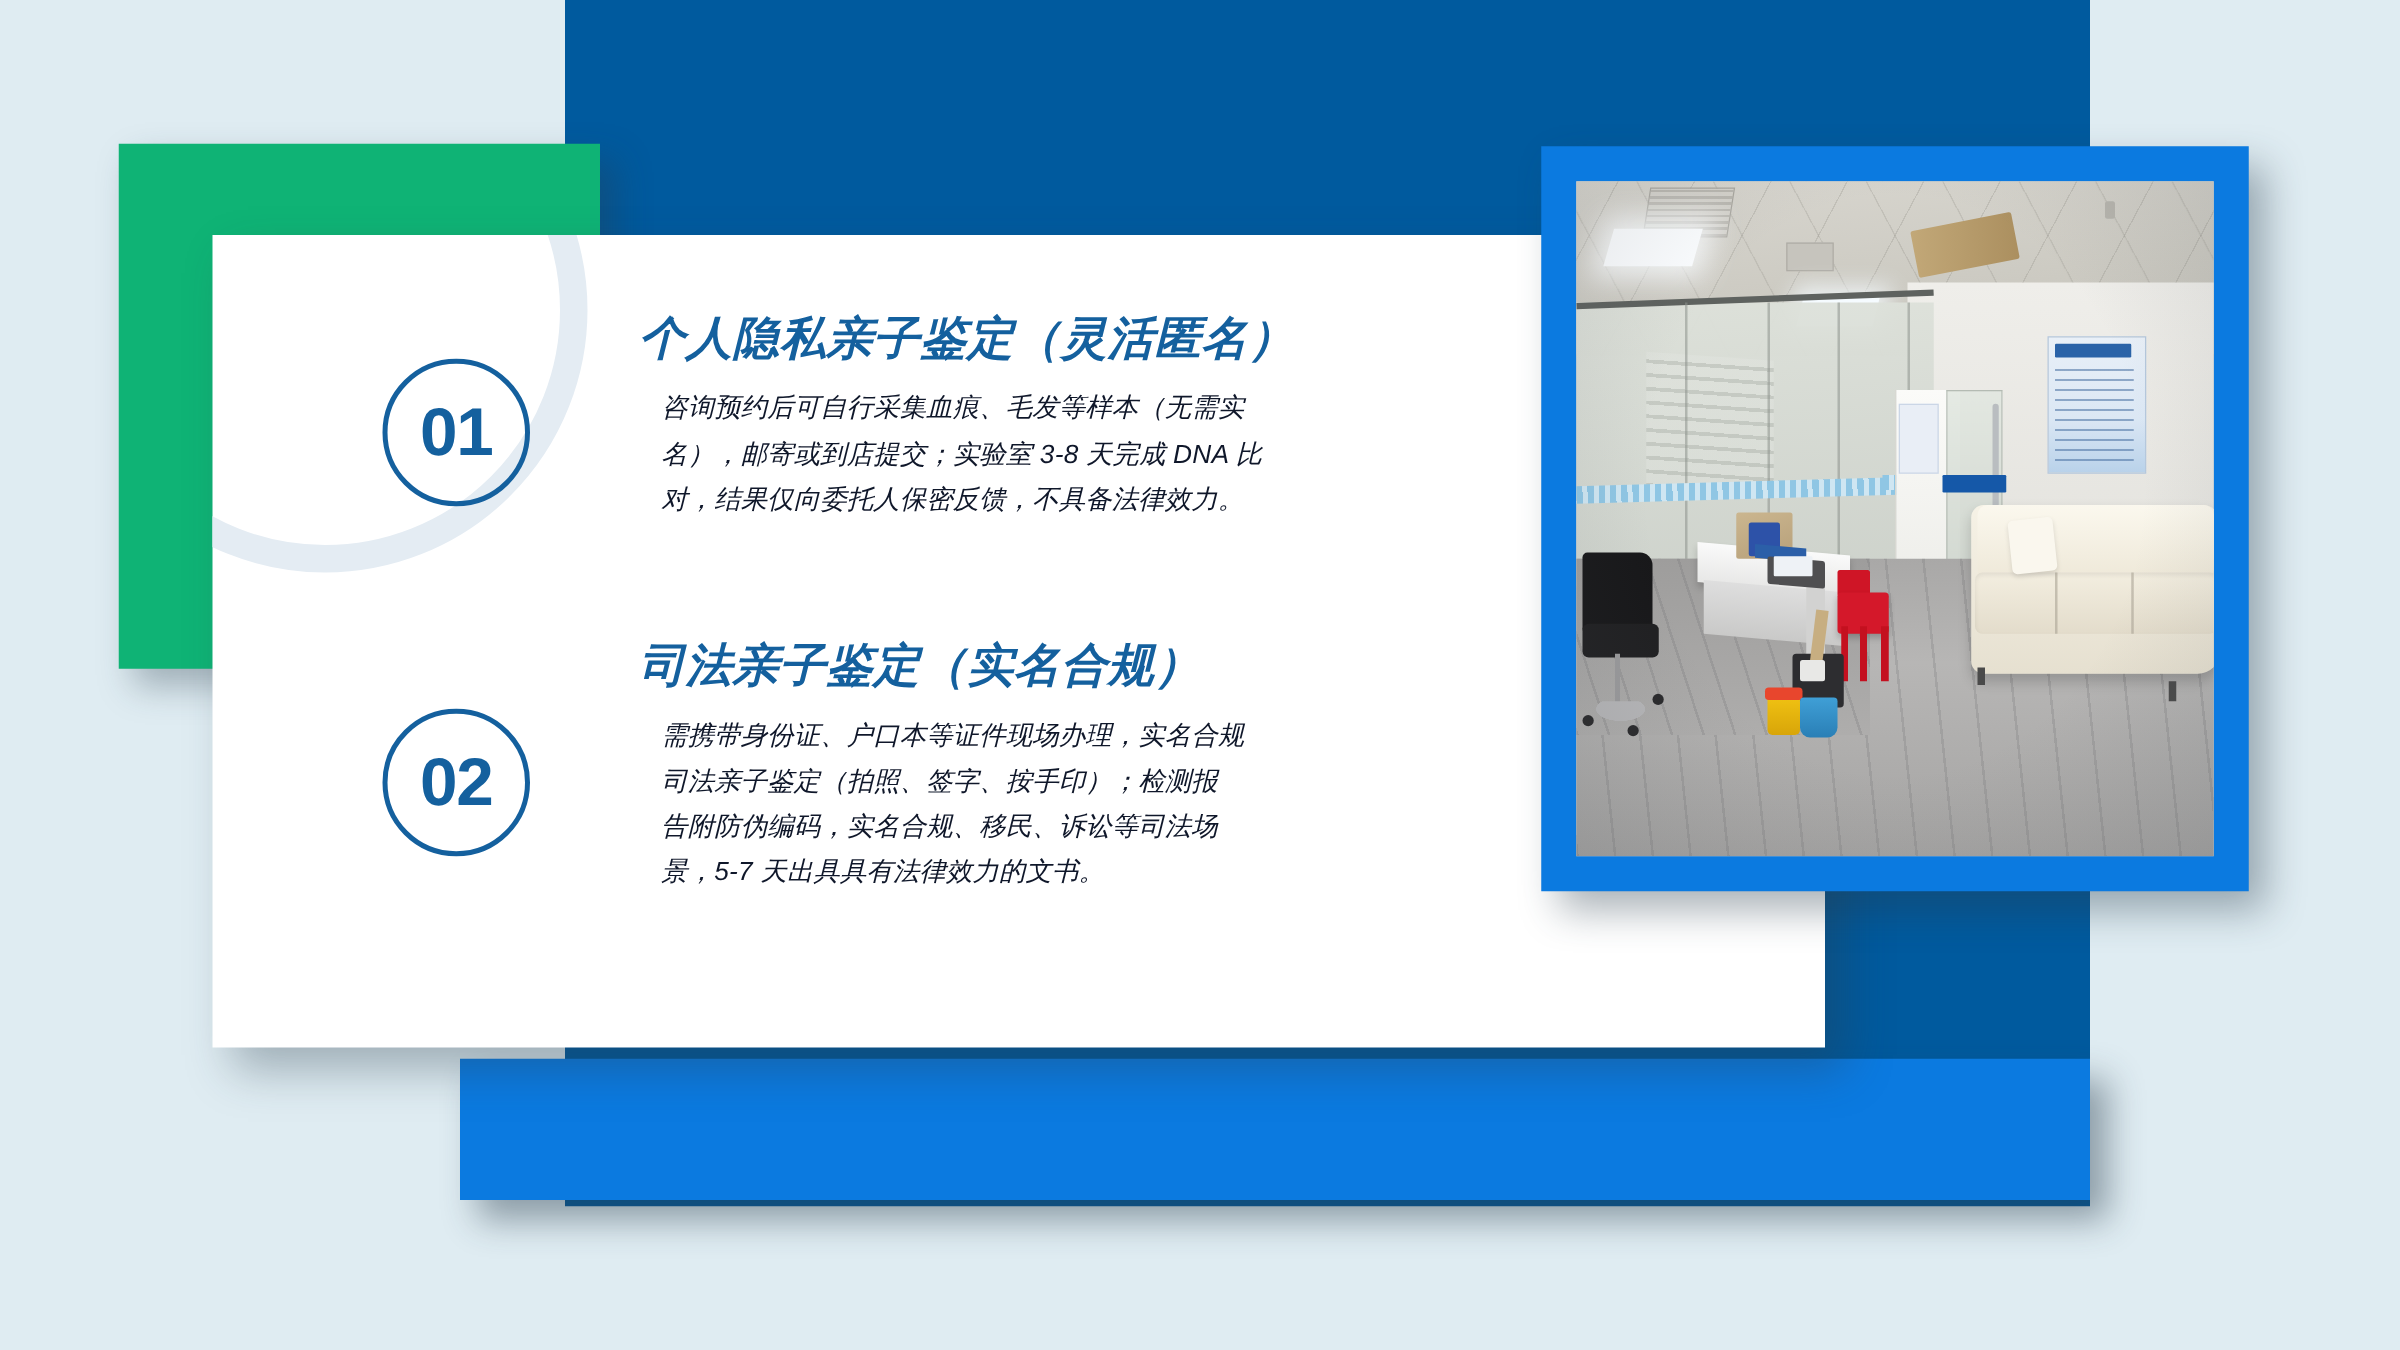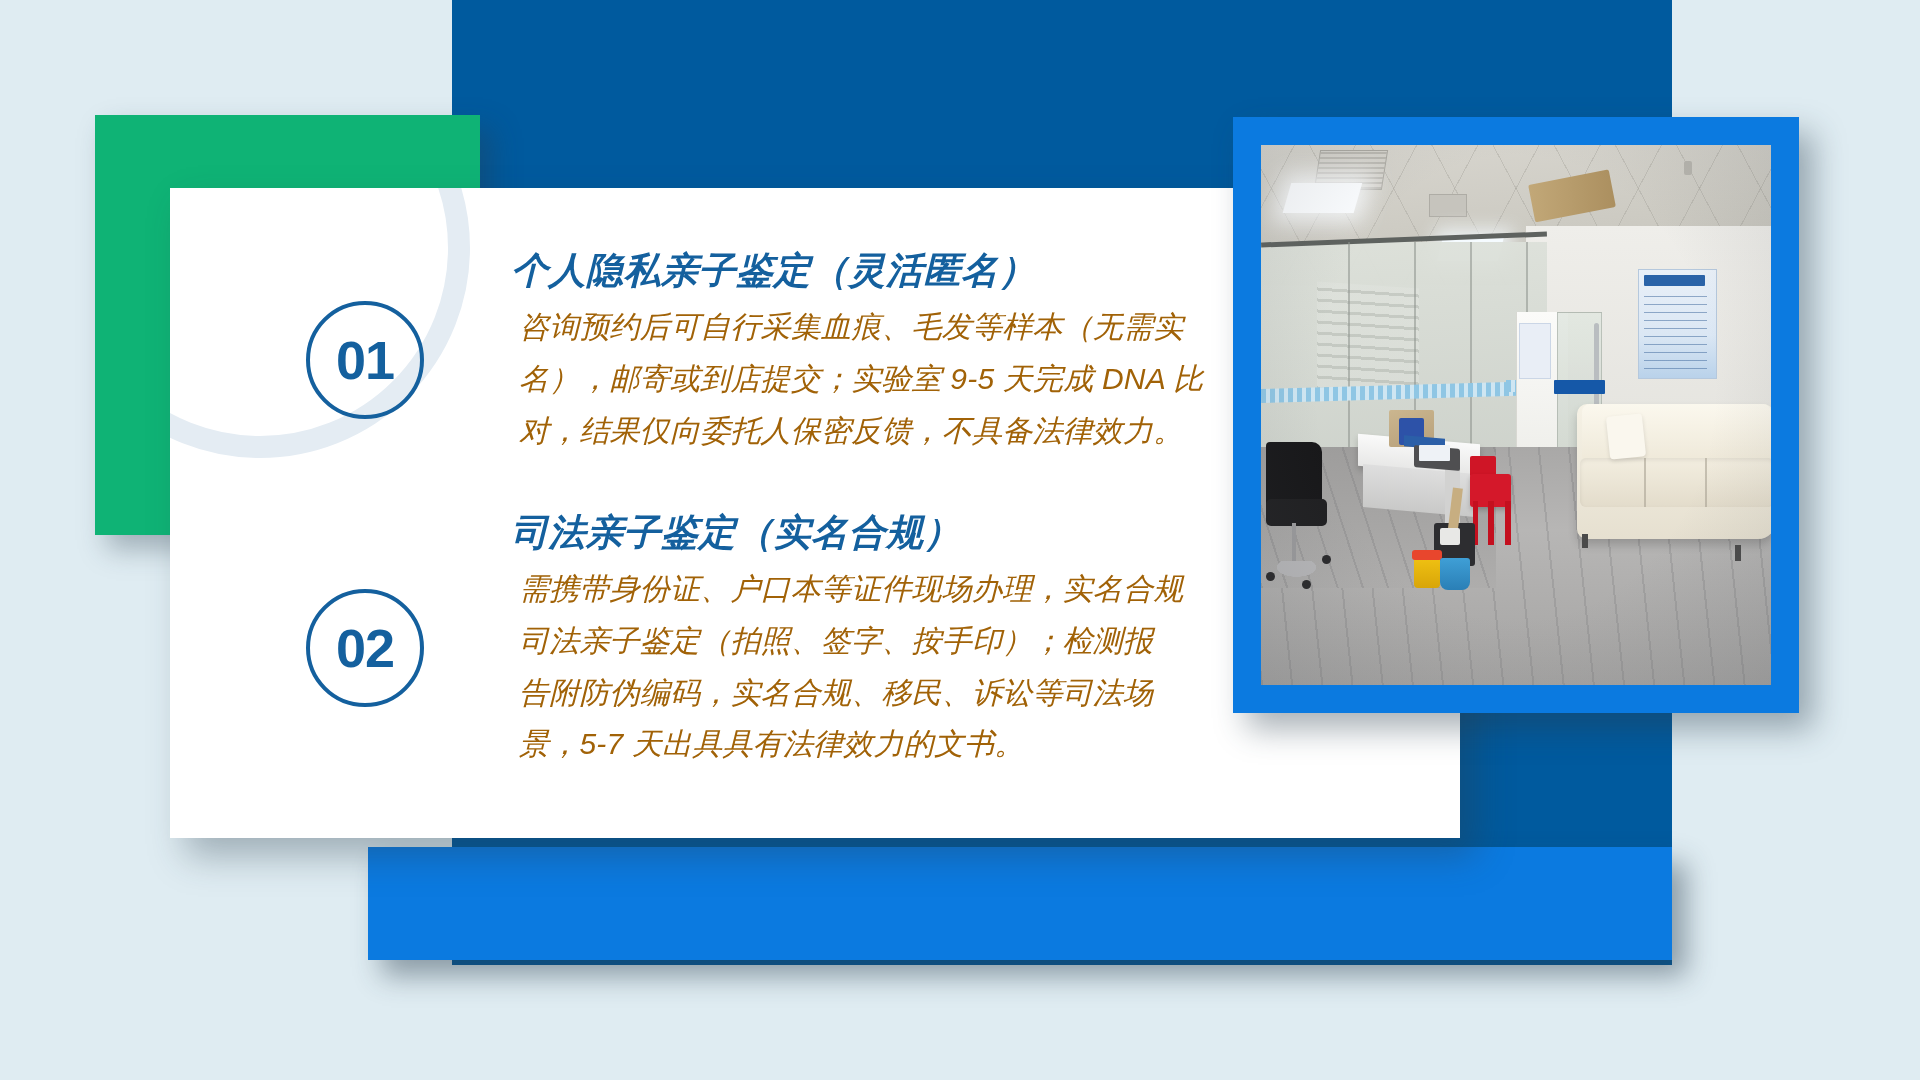--- a/index.html
+++ b/index.html
@@ -59,22 +59,22 @@
     letter-spacing:-1px;line-height:1;
   }
 
   .texts{margin-left:55px;width:645px;font-style:italic;}
   .item-title{
     font-size:37px;font-weight:bold;color:#14609e;
     line-height:1.12;margin:0 0 10px 0;
     letter-spacing:.5px;
   }
   .item-body{
-    font-size:30px;color:#a16207;line-height:1.72;
-    margin:8px;letter-spacing:.2px;
+    font-size:21px;color:#0f172a;line-height:1.72;
+    margin:18px;letter-spacing:.2px;
   }
   .item-body div{white-space:nowrap;}
 
   
   .photo-frame{
     position:absolute;left:1233px;top:117px;width:566px;height:596px;
     background:#0b7ae0;
     box-shadow:14px 16px 30px rgba(40,60,75,.40);
     padding:28px;box-sizing:border-box;
   }
@@ -224,21 +224,21 @@
     <div class="items">
 
       <div class="item item-1">
         <div class="badge">
           <span>01</span>
         </div>
         <div class="texts">
           <h2 class="item-title">个人隐私亲子鉴定（灵活匿名）</h2>
           <div class="item-body">
             <div>咨询预约后可自行采集血痕、毛发等样本（无需实</div>
-            <div>名），邮寄或到店提交；实验室 9-5 天完成 DNA 比</div>
+            <div>名），邮寄或到店提交；实验室 3-8 天完成 DNA 比</div>
             <div>对，结果仅向委托人保密反馈，不具备法律效力。</div>
           </div>
         </div>
       </div>
 
       <div class="item item-2">
         <div class="badge">
           <span>02</span>
         </div>
         <div class="texts">

